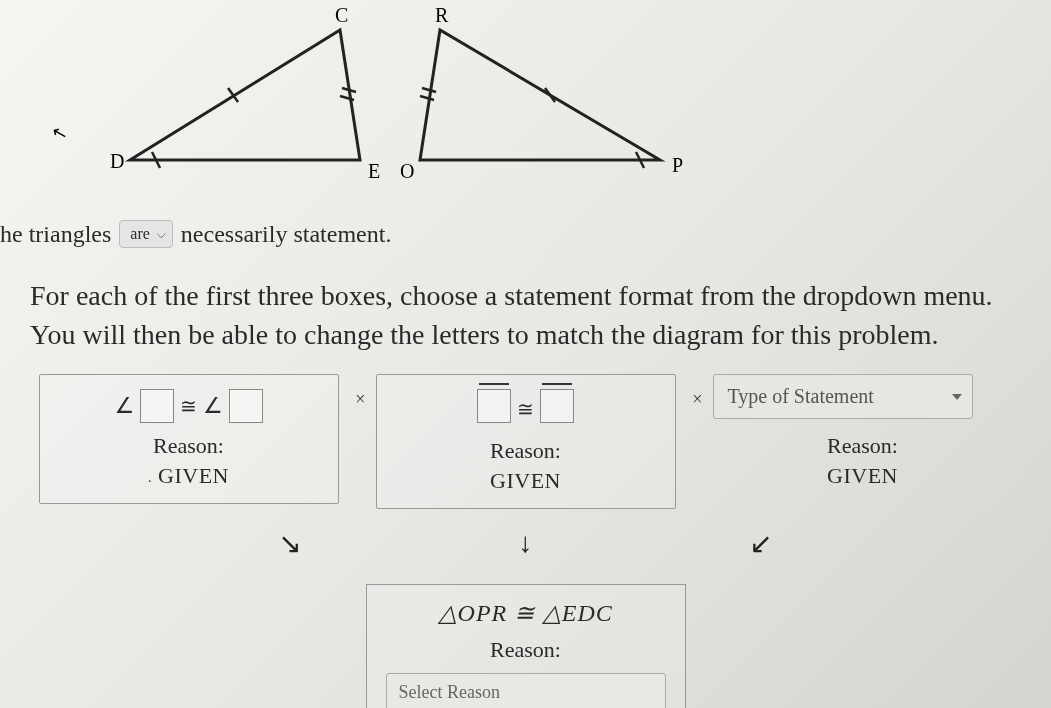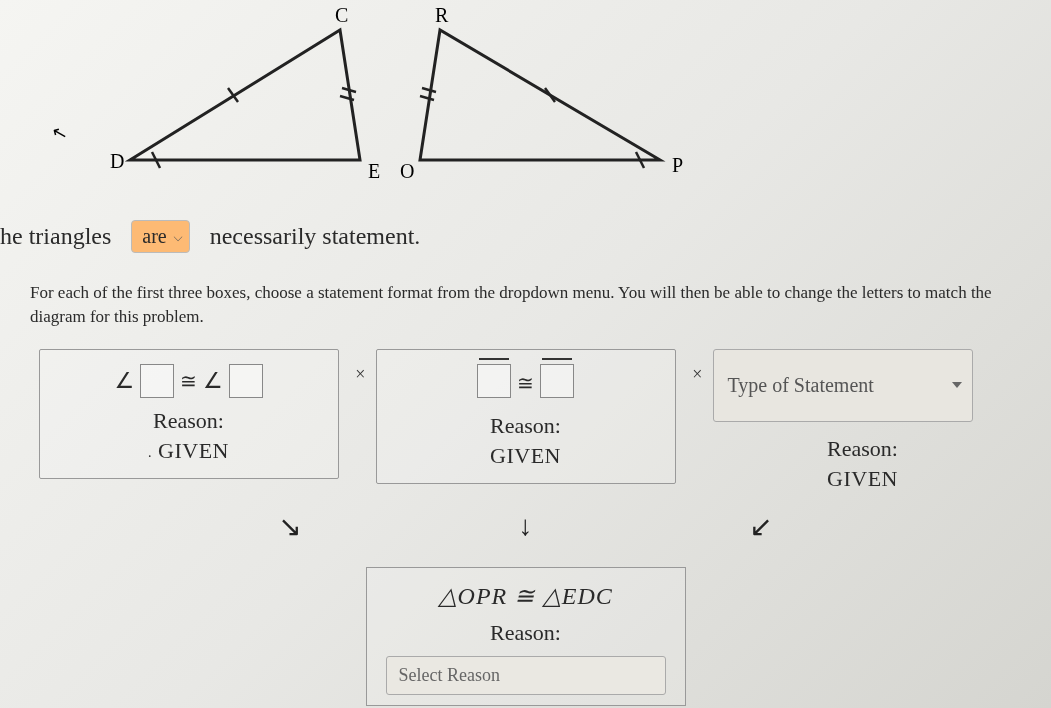--- a/index.html
+++ b/index.html
@@ -25,43 +25,43 @@
   .diagram-area {
     position: relative;
     width: 100%;
     height: 200px;
   }
   .sentence {
     font-size: 24px;
     padding: 20px 0 10px 0;
     display: flex;
     align-items: center;
-    gap: 20px;
+    gap: 8px;
   }
   .dropdown {
-    background: #fdba74;
+    background: #e5e5e5;
     border: 1px solid #bbb;
     border-radius: 4px;
     padding: 4px 22px 4px 10px;
-    font-size: 20px;
+    font-size: 16px;
     position: relative;
     display: inline-flex;
     align-items: center;
   }
   .dropdown::after {
     content: "⌵";
     font-size: 12px;
     color: #555;
     position: absolute;
     right: 6px;
     top: 50%;
     transform: translateY(-50%);
   }
   .instructions {
-    font-size: 17px;
+    font-size: 28px;
     line-height: 1.4;
     padding: 18px 10px 20px 30px;
   }
   .flow-row {
     display: flex;
     justify-content: space-around;
     align-items: flex-start;
     padding: 0 30px;
     gap: 20px;
   }
@@ -111,21 +111,21 @@
     background: #333;
   }
   .angle-sym { font-size: 22px; }
   .cong-sym { font-size: 20px; }
   .reason-label { font-size: 22px; margin-top: 8px; }
   .reason-val { font-size: 22px; margin-top: 4px; letter-spacing: 0.5px; text-align: center; }
   .type-stmt {
     background: #e8e6e0;
     border: 1px solid #aaa;
     border-radius: 3px;
-    padding: 24px 14px;
+    padding: 10px 14px;
     font-size: 20px;
     color: #555;
     width: 260px;
     text-align: left;
     position: relative;
   }
   .type-stmt::after {
     content: "";
     position: absolute;
     right: 10px;

